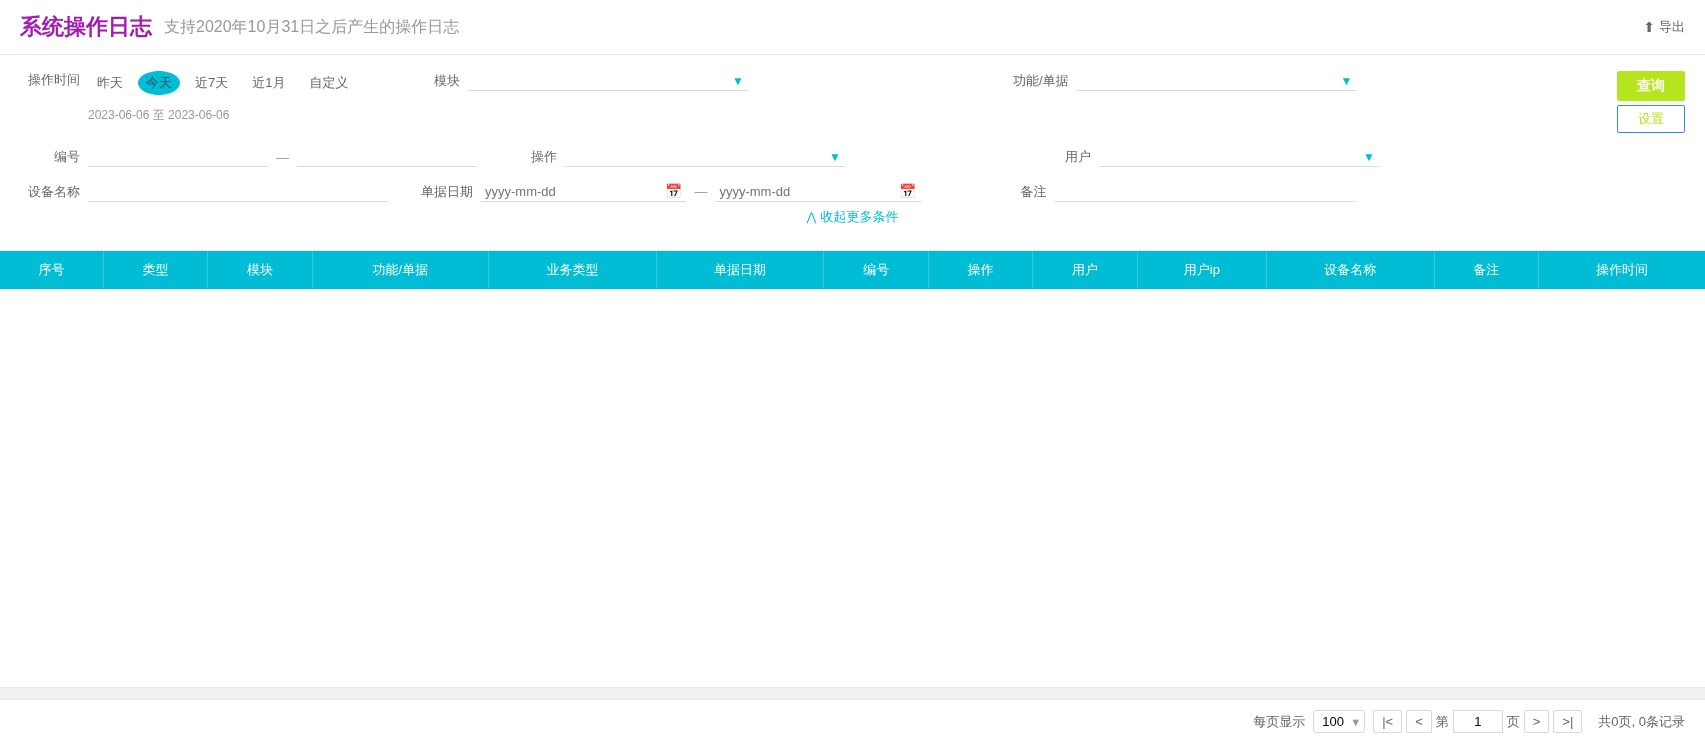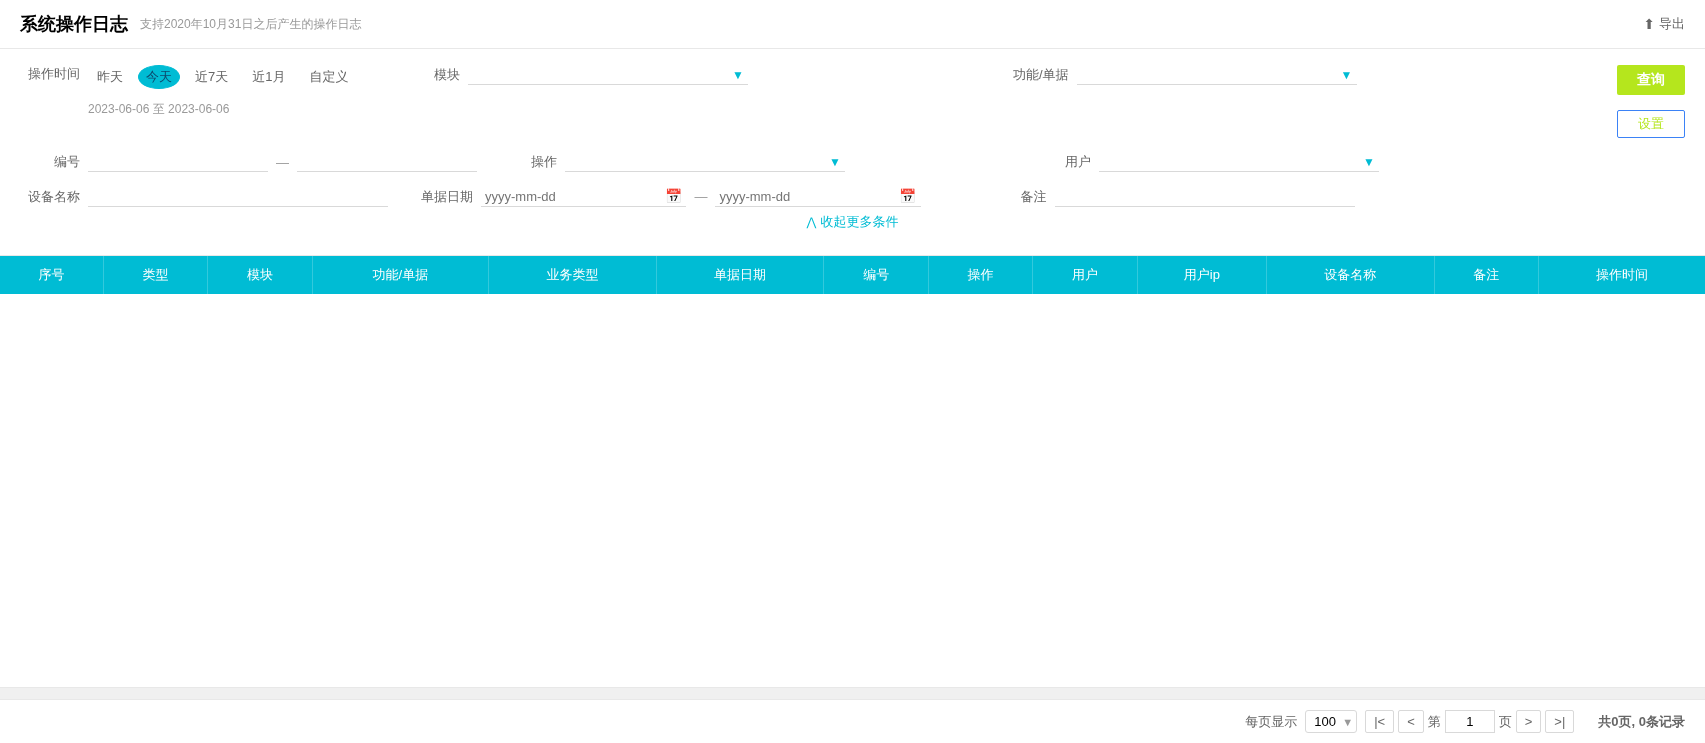--- a/index.html
+++ b/index.html
@@ -2,22 +2,22 @@
 <html><head>
   <meta charset="utf-8">
   <style>
     * { box-sizing: border-box; margin: 0; padding: 0; }
     body { font-family: 'Microsoft YaHei', Arial, sans-serif; font-size: 13px; background: #f0f2f5; color: #333; }
 
     .page-wrapper { width: 1705px; min-height: 743px; background: #f0f2f5; display: flex; flex-direction: column; }
 
     
     .page-header { background: #fff; padding: 12px 20px; display: flex; align-items: center; border-bottom: 1px solid #e8e8e8; }
-    .page-title { font-size: 18px; font-weight: bold; color: #000000; margin-right: 12px; }
-    .page-subtitle { font-size: 12px; color: #999; }
+    .page-title { font-size: 22px; font-weight: bold; color: #a21caf; margin-right: 12px; }
+    .page-subtitle { font-size: 16px; color: #999; }
     .export-btn { margin-left: auto; display: flex; align-items: center; gap: 4px; color: #666; font-size: 13px; cursor: pointer; }
     .export-icon { font-size: 14px; }
 
     
     .filter-area { background: #fff; padding: 16px 20px; border-bottom: 1px solid #e8e8e8; }
 
     .filter-label { color: #666; font-size: 13px; min-width: 60px; text-align: right; margin-right: 8px; flex-shrink: 0; }
 
     
     .time-filter { display: flex; flex-direction: column; }
@@ -36,21 +36,21 @@
 
     
     .dash { margin: 0 8px; color: #999; }
 
     
     .date-input-wrapper { display: inline-flex; align-items: center; border-bottom: 1px solid #d9d9d9; padding: 2px 4px; }
     .date-input { border: none; outline: none; background: transparent; font-size: 13px; color: #bbb; min-width: 100px; }
     .calendar-icon { color: #00bcd4; font-size: 14px; cursor: pointer; margin-left: 4px; }
 
     
-    .action-btns { display: flex; flex-direction: column; gap: 15px; }
+    .action-btns { display: flex; flex-direction: column; gap: 4px; }
     .btn-query { background: #b5e61d; color: #fff; border: none; padding: 6px 20px; font-size: 14px; font-weight: bold; cursor: pointer; border-radius: 2px; }
     .btn-settings { background: #fff; color: #b5e61d; border: 1px solid #3b82f6; padding: 4px 20px; font-size: 13px; cursor: pointer; border-radius: 2px; }
 
     
     .collapse-row { display: flex; justify-content: center; align-items: center; padding: 6px 0 8px 0; }
     .collapse-btn { color: #00bcd4; font-size: 13px; cursor: pointer; display: flex; align-items: center; gap: 4px; }
     .collapse-icon { font-size: 12px; }
 
     
     .table-area { background: #fff; flex: 1; }
@@ -66,21 +66,21 @@
     .page-footer { background: #fff; border-top: 1px solid #e8e8e8; padding: 10px 20px; display: flex; align-items: center; justify-content: flex-end; gap: 8px; }
     .footer-label { color: #666; font-size: 13px; }
     .page-size-select { border: 1px solid #d9d9d9; border-radius: 3px; padding: 3px 20px 3px 8px; font-size: 13px; appearance: none; cursor: pointer; background: #fff; }
     .page-size-wrapper { position: relative; display: inline-flex; align-items: center; }
     .page-size-arrow { position: absolute; right: 4px; color: #999; font-size: 11px; pointer-events: none; }
     .pagination-nav { display: flex; align-items: center; gap: 4px; }
     .page-nav-btn { border: 1px solid #d9d9d9; background: #fff; padding: 3px 8px; cursor: pointer; color: #666; font-size: 13px; border-radius: 2px; }
     .page-nav-btn:disabled { color: #ccc; cursor: default; }
     .page-text { color: #666; font-size: 13px; }
     .page-input { border: 1px solid #d9d9d9; padding: 3px 6px; width: 50px; text-align: center; font-size: 13px; outline: none; }
-    .total-text { color: #666; font-size: 13px; margin-left: 16px; font-weight: bold; }
+    .total-text { color: #666; font-size: 13px; margin-left: 8px; }
 
     
     .scrollbar-area { height: 12px; background: #f0f0f0; border-top: 1px solid #e8e8e8; overflow-x: auto; }
     .scrollbar-inner { width: 2000px; height: 1px; }
   </style>
 </head>
 <body>
 
 <div class="page-wrapper">
 

